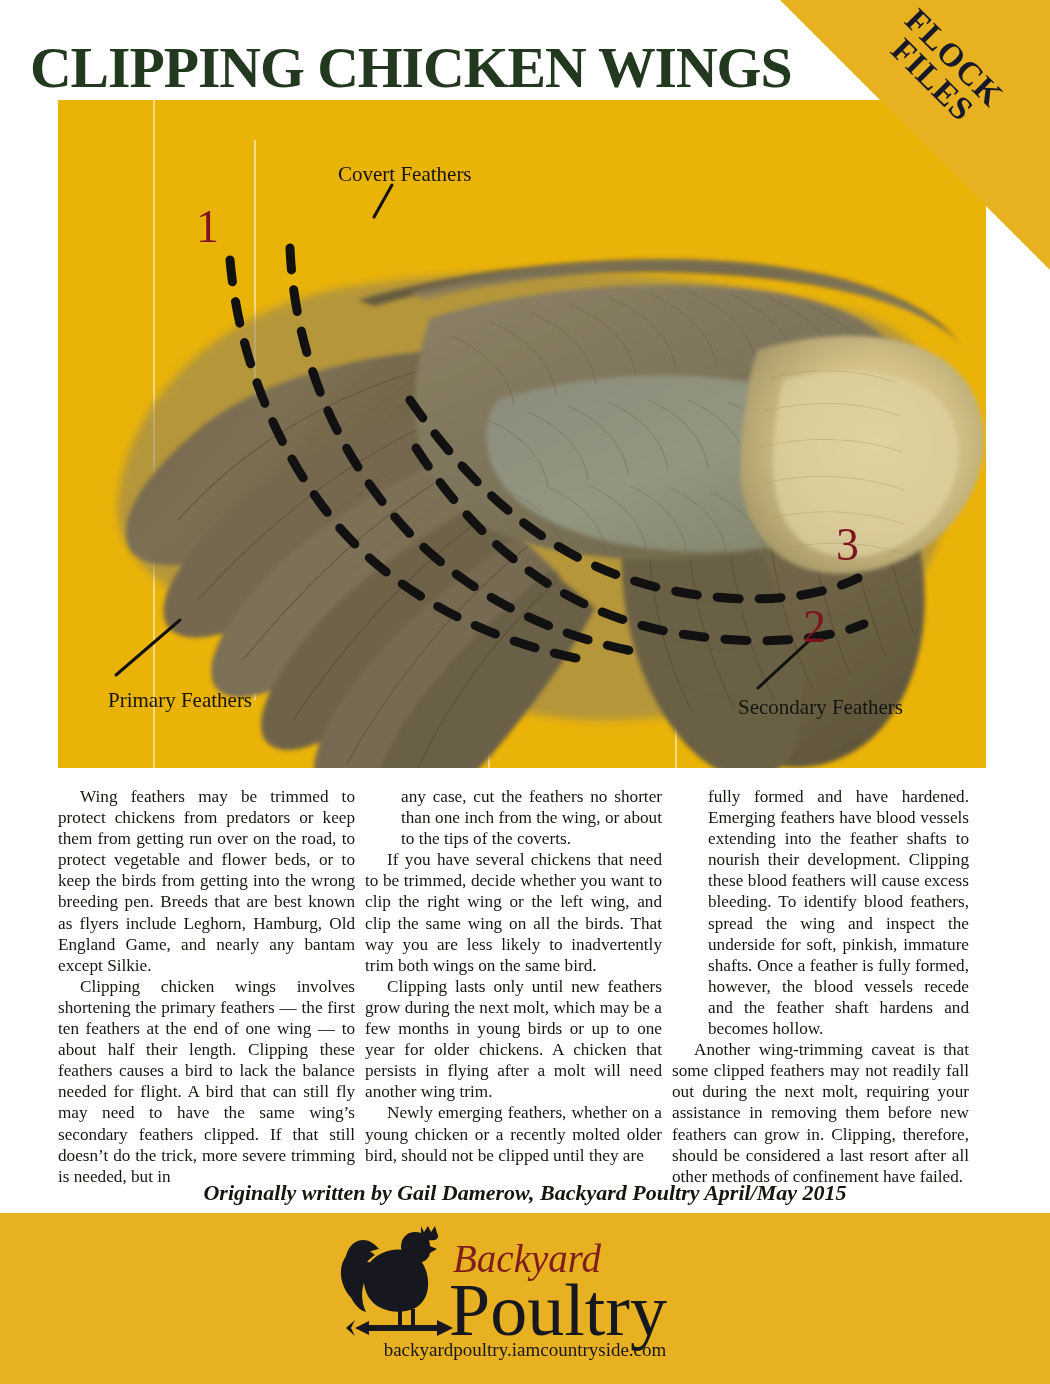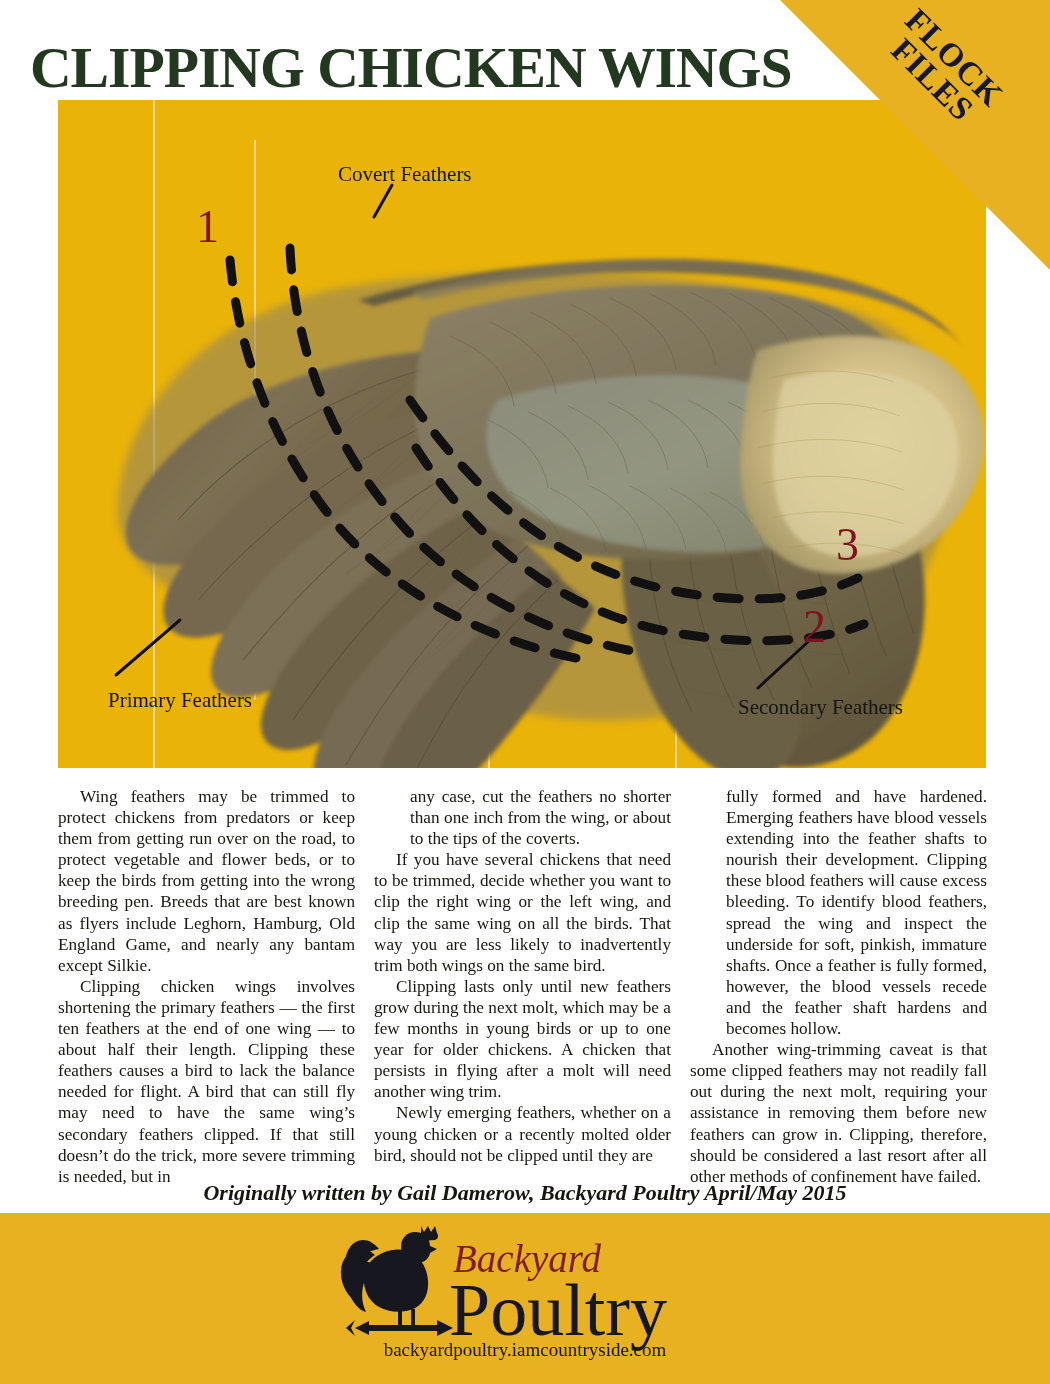--- a/index.html
+++ b/index.html
@@ -64,21 +64,21 @@
   }
   .num{
     position:absolute;
     font-family:"Liberation Serif", serif;
     font-size:46px;color:#7d1420;font-weight:normal;
   }
 
   
   .columns{
     position:absolute;left:58px;top:786px;width:930px;height:380px;
-    display:flex;gap:19px;
+    display:flex;gap:10px;
   }
   .col{width:297px;}
   .col p{
     margin:0;
     text-align:justify;
     text-indent:22px;
     font-family:"Liberation Serif", serif;
     font-size:17.2px;
     line-height:21.1px;
     color:#17170f;

